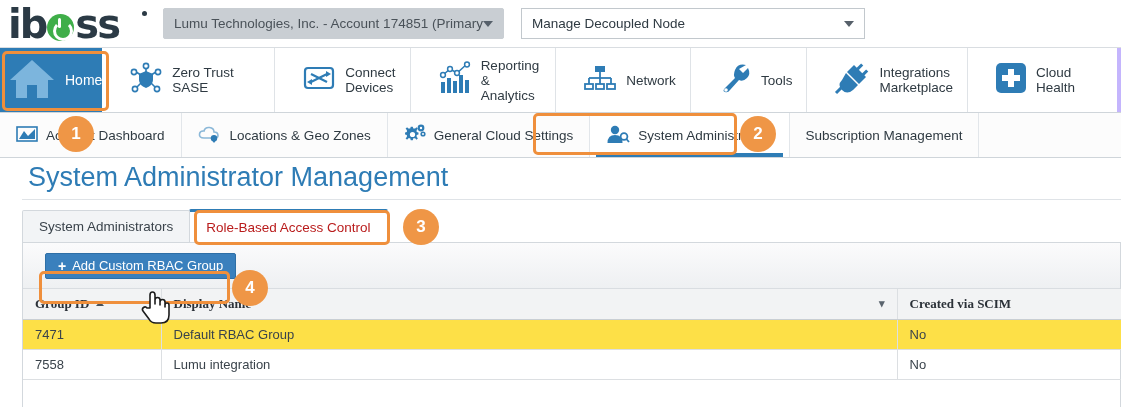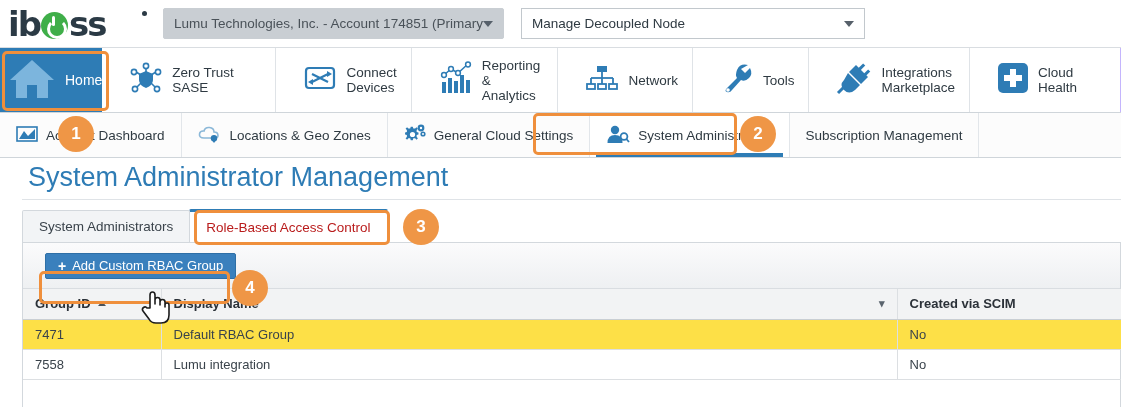--- a/index.html
+++ b/index.html
@@ -15,21 +15,21 @@
   
   .topbar {
     position: absolute; top:0; left:0; width:1121px; height:48px;
     background:#ffffff; border-bottom:1px solid #d9dde1;
   }
   .logo {
     position:absolute; left:8px; top:6px; width:140px; height:36px;
     display:flex; align-items:center; letter-spacing:-1px;
   }
   .logo .lg-txt {
-    font-size:34px; font-weight:bold; color:#2b3a45;
+    font-size:40px; font-weight:bold; color:#2b3a45;
     font-family:"DejaVu Sans", sans-serif; letter-spacing:-2px;
     line-height:34px;
   }
   .logo .lg-o {
     display:inline-block; width:27px; height:27px; border-radius:50%;
     background:#3fae49; position:relative; margin:0 1px; vertical-align:-3px;
   }
   .logo .lg-o:before{
     content:""; position:absolute; left:11px; top:4px; width:3px; height:10px;
     background:#fff; border-radius:2px;
@@ -60,21 +60,21 @@
   
   .mainnav {
     position:absolute; top:48px; left:0; width:1121px; height:65px;
     background:#ffffff; border-bottom:1px solid #cfd5da;
     display:flex; align-items:stretch;gap:13px;
   }
   .nav-item {
     display:flex; align-items:center; gap:9px; padding:0 14px;
     border-right:1px solid #dfe3e7; position:relative; cursor:pointer;
   }
-  .nav-item:last-child{ border-right:1px solid #c4b5fd; }
+  .nav-item:last-child{ border-right:4px solid #c4b5fd; }
   .nav-label{ font-size:13.5px; color:#2f3a42; line-height:15px; white-space:pre-line; }
   .nav-item.home {
     background:#2e7cb5; padding:0; width:108px; justify-content:flex-start;
     border-right:none;
   }
   .nav-item.home .nav-label{ color:#ffffff; font-size:14px; }
   .nav-icon{ flex:0 0 auto; display:block; }
 
   
   .subnav{
@@ -127,21 +127,21 @@
     height:26px; padding:0 12px; background:#3a80bd; border:1px solid #2e6fa6;
     border-radius:2px; color:#ffffff; font-size:13px;
     display:inline-flex; align-items:center; gap:6px; cursor:pointer; white-space:nowrap;
   }
   .btn-primary .plus{ font-size:14px; font-weight:bold; line-height:1; }
 
   table.grid{ width:100%; border-collapse:collapse; table-layout:fixed; }
   table.grid th{
     background:#f2f3f4; border-bottom:1px solid #c9ced3; border-right:1px solid #dcdfe2;
     font-size:13px; color:#2b3138; text-align:left; font-weight:bold;
-    height:30px; padding:0 12px; vertical-align:middle;
+    height:30px; padding:0 12px; vertical-align:middle;font-family:Liberation Serif, serif;
   }
   table.grid td{
     border-bottom:1px solid #dcdfe2; border-right:1px solid #dcdfe2;
     font-size:13px; color:#3a434b; height:30px; padding:0 12px; vertical-align:middle;
     overflow:hidden; white-space:nowrap; text-overflow:ellipsis;
   }
   table.grid tr.alt td{ background:#fde047; }
   .th-inner{ display:flex; align-items:center; width:100%; }
   .sort-asc{
     width:0;height:0;border-left:4px solid transparent;border-right:4px solid transparent;

